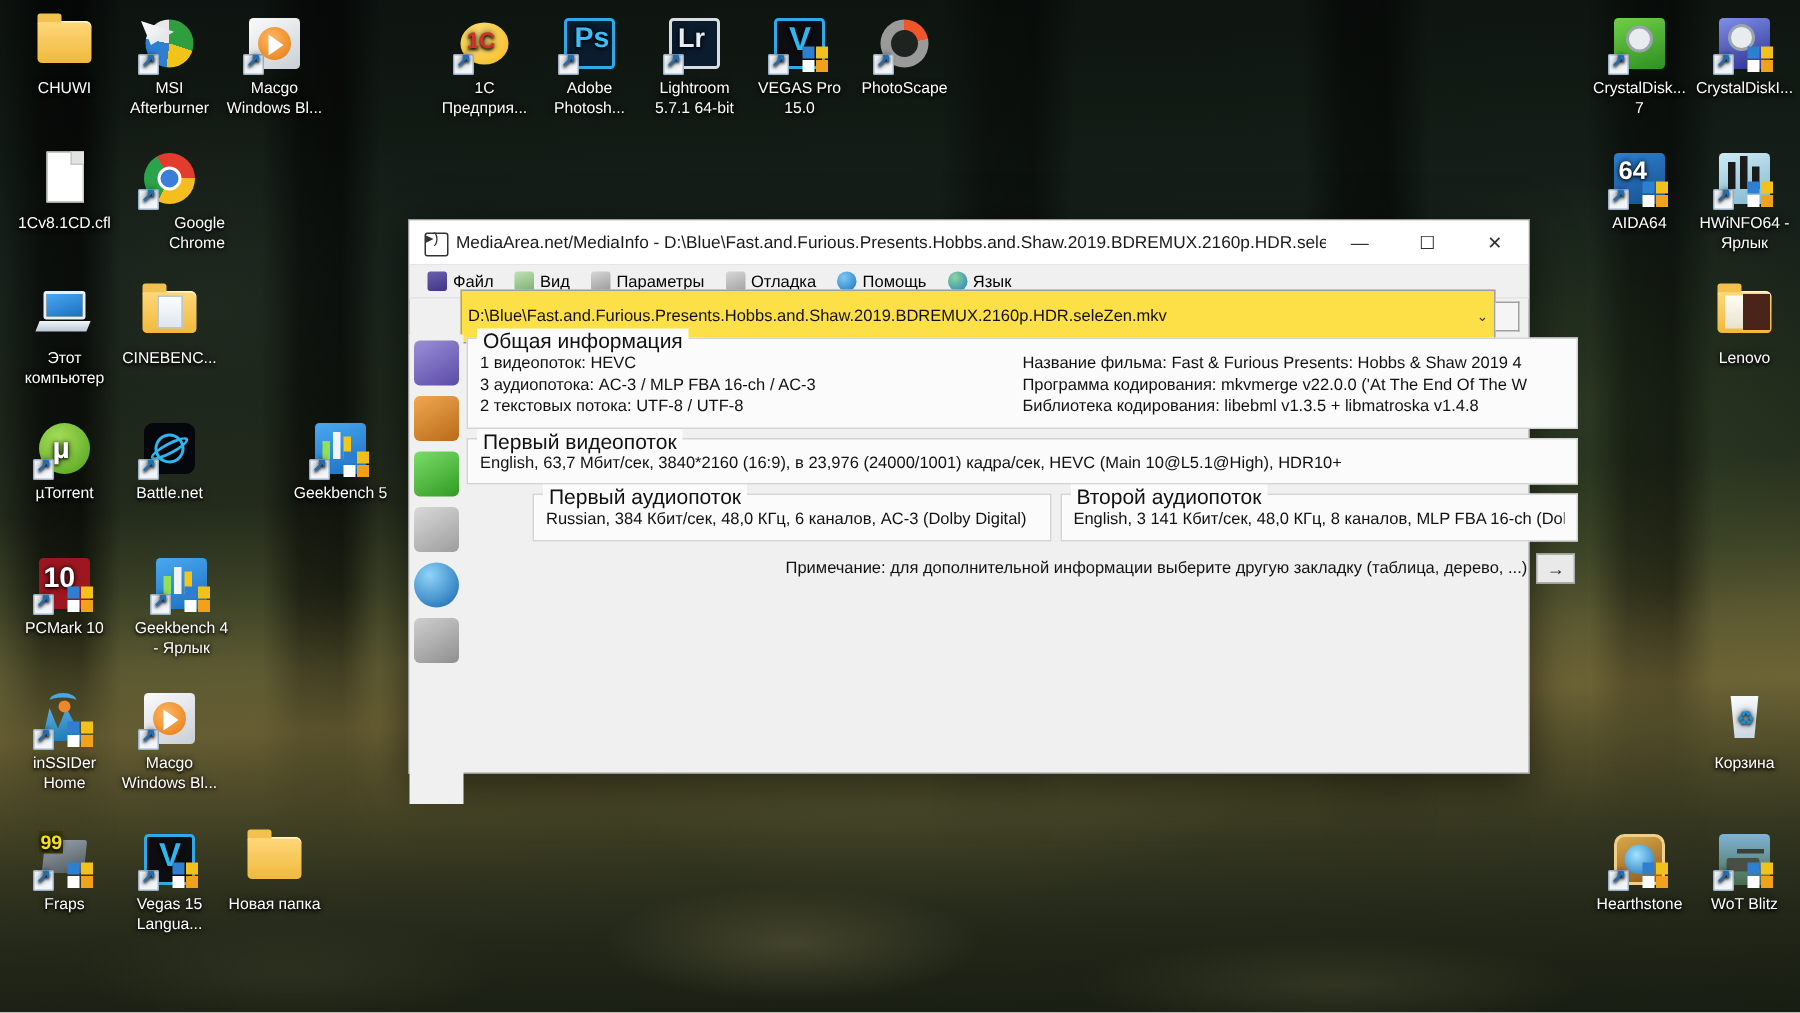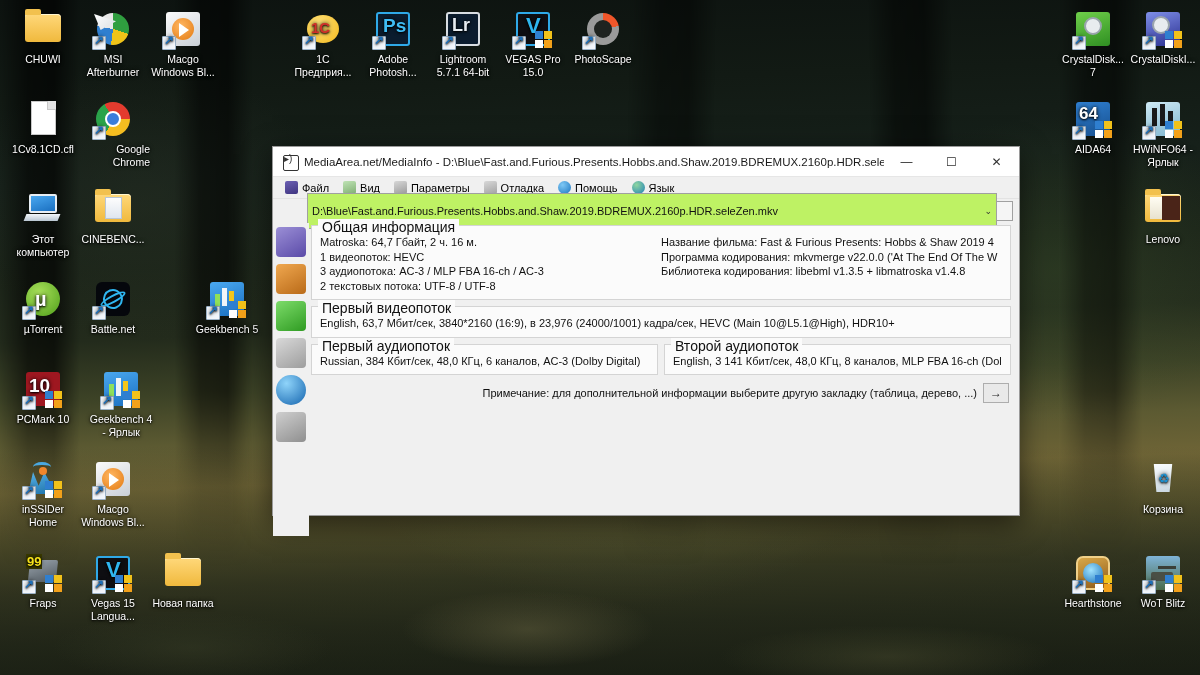--- a/index.html
+++ b/index.html
@@ -116,21 +116,21 @@
 
   #menubar {
     height: 22px; background: #f0f0f0; display: flex; align-items: center;
     padding-left: 6px; gap: 2px; border-bottom: 1px solid #e3e3e3;
   }
   .mitem { display:flex; align-items:center; gap:4px; padding: 2px 6px; font-size: 11px; color:#000; }
   .micon { width: 13px; height: 13px; border-radius: 2px; flex:0 0 auto; }
 
   #pathrow { height: 24px; display:flex; align-items:center; padding: 2px 6px 2px 34px; }
   #pathbox {
-    flex: 1 1 auto; height: 36px; background:#bef264; border:1px solid #a0a0a0;
+    flex: 1 1 auto; height: 36px; background:#fde047; border:1px solid #a0a0a0;
     display:flex; align-items:center; padding: 0 4px; font-size: 11px; color:#111;
     white-space: nowrap; overflow: hidden;
   }
   #pathbox .ptext { flex:1 1 auto; overflow:hidden; }
   #pathbox .caret { flex:0 0 auto; font-size: 9px; color:#333; padding-left:4px; }
   #pathextra { width:16px; height:20px; border:1px solid #a0a0a0; border-left:none; background:#f5f5f5; flex:0 0 auto; }
 
   #body { display: flex; height: 313px; }
   #sidebar { width: 36px; flex: 0 0 auto; padding-top: 4px; background:#f0f0f0; }
   .sbicon { width: 30px; height: 30px; margin: 0 auto 7px auto; position: relative; display:block; }
@@ -139,21 +139,21 @@
 
   .grp {
     border: 1px solid #d4d4d4; background: #fbfbfb; position: relative;
     margin-bottom: 6px; padding: 9px 8px 6px 8px;
   }
   .grp > .cap {
     position: absolute; top: -7px; left: 6px; background: #fbfbfb;
     padding: 0 4px; font-size: 14px; color: #111;
   }
   .grp .ln { font-size: 11px; line-height: 14.5px; color: #111; white-space: nowrap; overflow: hidden; }
-  .cols { display: flex; gap: 6px; }
+  .cols { display: flex; gap: 6px; margin-left: 44px; }
   .cols > .grp { flex: 1 1 0; min-width: 0; margin-bottom: 6px; }
 
   #gen { display:flex; gap: 0; }
   #gen .half { flex: 1 1 0; min-width: 0; }
 
   #notebar { display:flex; align-items:center; justify-content:flex-end; gap: 6px; padding: 2px 2px 0 2px; }
   #notetext { font-size: 11px; color:#111; }
   #nextbtn {
     width: 26px; height: 20px; border: 1px solid #adadad; background:#e9e9e9;
     display:flex; align-items:center; justify-content:center; font-size:12px; color:#222;
@@ -534,21 +534,20 @@
           <span class="sbicon" style="background: linear-gradient(150deg, rgb(217, 217, 217), rgb(157, 157, 157)); border-radius: 4px;"></span>
           <span class="sbicon" style="background: radial-gradient(circle at 35% 28%, rgb(143, 212, 250), rgb(20, 100, 174)); border-radius: 50%;"></span>
           <span class="sbicon" style="background: linear-gradient(150deg, rgb(207, 207, 207), rgb(143, 143, 143)); border-radius: 4px;"></span>
         </div>
 
       <div id="content">
 
         <div class="grp" id="gen">
           <span class="cap">Общая информация</span>
           <div class="half">
-            <div class="ln">Matroska: 64,7 Гбайт, 2 ч. 16 м.</div>
             <div class="ln">1 видеопоток: HEVC</div>
             <div class="ln">3 аудиопотока: AC-3 / MLP FBA 16-ch / AC-3</div>
             <div class="ln">2 текстовых потока: UTF-8 / UTF-8</div>
           </div>
           <div class="half">
             <div class="ln">Название фильма: Fast &amp; Furious Presents: Hobbs &amp; Shaw 2019 4</div>
             <div class="ln">Программа кодирования: mkvmerge v22.0.0 ('At The End Of The W</div>
             <div class="ln">Библиотека кодирования: libebml v1.3.5 + libmatroska v1.4.8</div>
           </div>
         </div>

